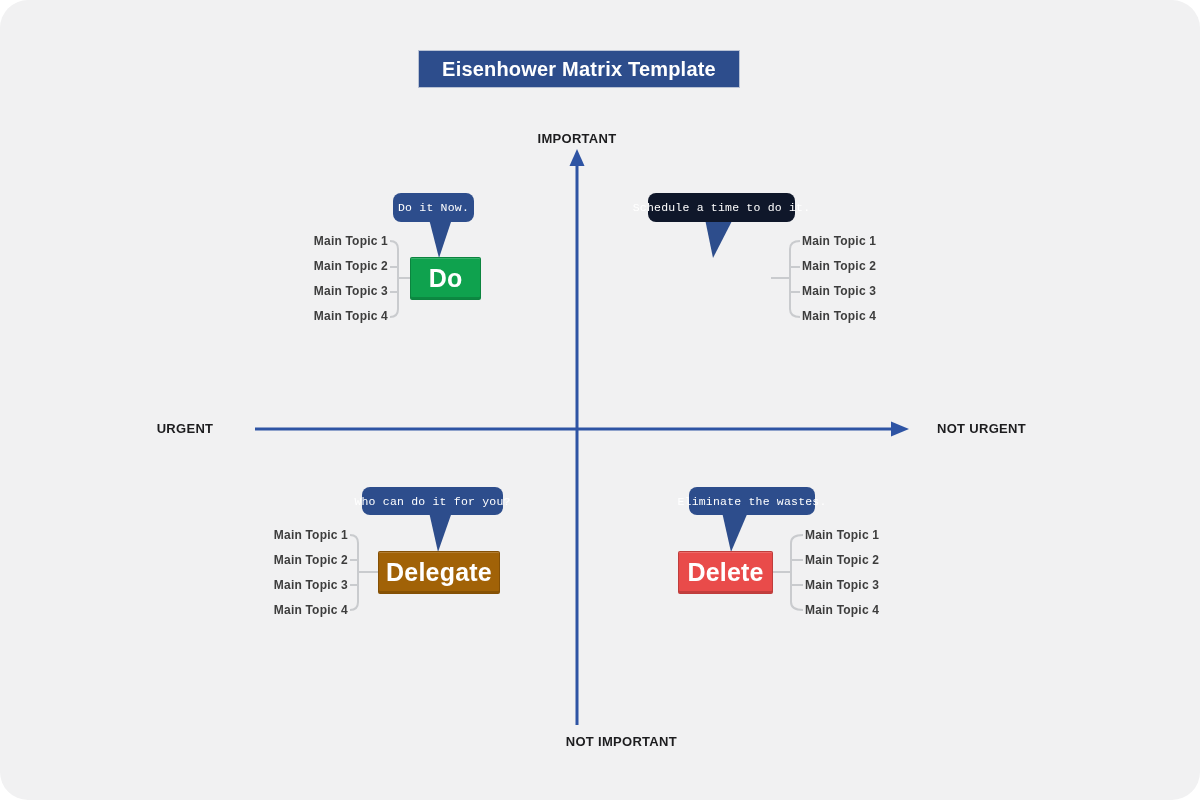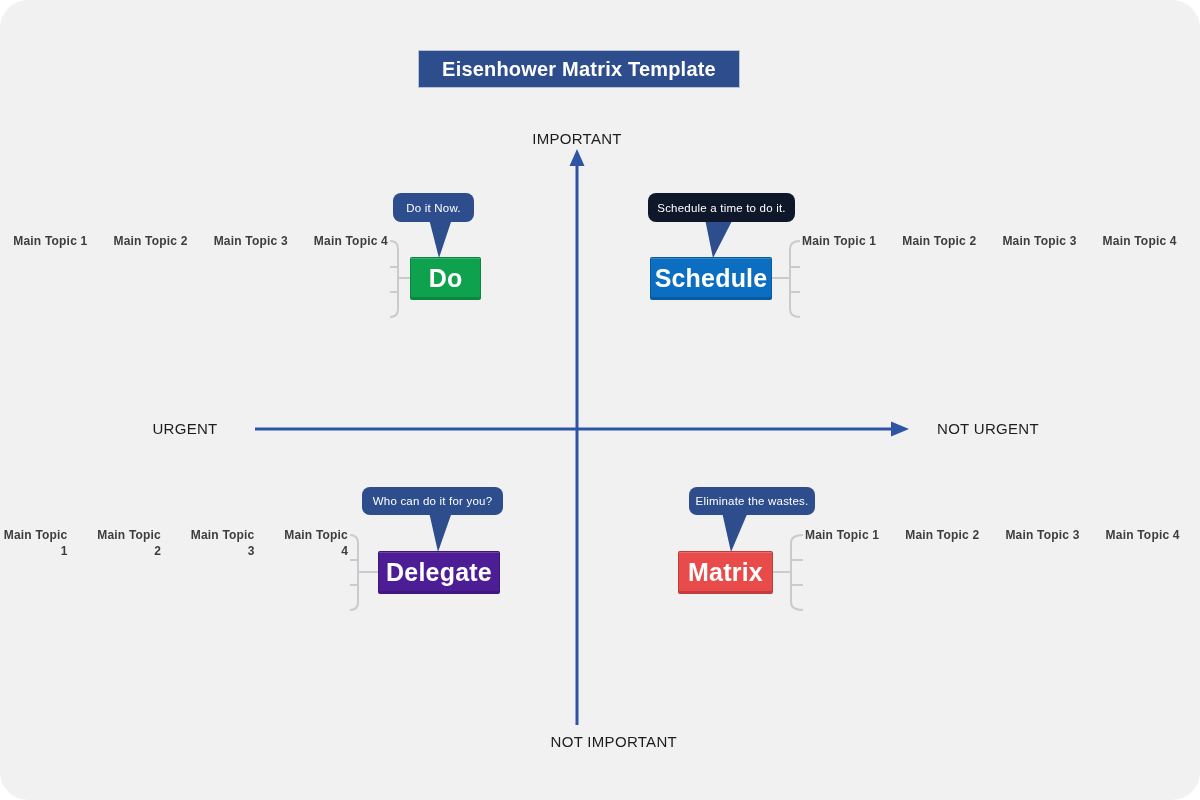--- a/index.html
+++ b/index.html
@@ -19,21 +19,21 @@
   
   .title-box {
     position:absolute; left:418px; top:50px; width:322px; height:38px;
     background:#2d4d8c; border:1px solid #b9c2d4; box-sizing:border-box;
     display:flex; align-items:center; justify-content:center;
     color:#ffffff; font-size:20px; font-weight:bold; letter-spacing:.2px;
   }
 
   
   .axis-label {
-    position:absolute; font-size:15px; font-weight:normal; color:#1d1d1f;
+    position:absolute; font-size:13px; font-weight:bold; color:#1d1d1f;
     height:16px; line-height:16px; letter-spacing:.3px;
   }
   .lbl-important     { left:477px; top:131px; width:200px; text-align:center; }
   .lbl-not-important { left:477px; top:734px; width:200px; text-align:right; }
   .lbl-urgent        { left:130px; top:421px; width:110px; text-align:center; }
   .lbl-not-urgent    { left:925px; top:421px; width:140px; text-align:left;padding-left:12px; }
 
   
   .node-box {
     position:absolute; display:flex; align-items:center; justify-content:center;
@@ -44,30 +44,30 @@
   }
   .box-do       { left:410px; top:257px; width:71px;  height:43px; }
   .box-schedule { left:650px; top:257px; width:122px; height:43px; }
   .box-delegate { left:378px; top:551px; width:122px; height:43px; }
   .box-delete   { left:678px; top:551px; width:95px;  height:43px; }
 
   
   .tooltip {
     position:absolute; display:flex; align-items:center; justify-content:center;
     background:#2d4d8c; color:#ffffff; font-size:11.5px; border-radius:8px;
-    box-sizing:border-box; white-space:nowrap; letter-spacing:.2px;
+    box-sizing:border-box; white-space:nowrap; letter-spacing:.2px;font-family:Liberation Mono, monospace;
   }
   .tip-do       { left:393px; top:193px; width:81px;  height:29px; }
   .tip-schedule { left:648px; top:193px; width:147px; height:29px; }
   .tip-delegate { left:362px; top:487px; width:141px; height:28px; }
   .tip-delete   { left:679px; top:487px; width:126px; height:28px;margin-left:10px; }
 
   
   .topics {
-    position:absolute; display:flex; gap:26px;
+    position:absolute; display:flex; flex-direction:column; gap:9px;
   }
   .topic {
     height:16px; line-height:16px; font-size:12px; font-weight:bold;
     color:#3d3d3d; letter-spacing:.2px;
   }
   .topics-do       { top:233px; right:812px; text-align:right; }
   .topics-schedule { top:233px; left:802px;  text-align:left; }
   .topics-delegate { top:527px; right:852px; text-align:right; }
   .topics-delete   { top:527px; left:805px;  text-align:left; }
 </style>
@@ -135,39 +135,38 @@
   <div class="tooltip tip-do" style="background: rgb(45, 77, 140);">Do it Now.</div>
   <div class="node-box box-do" style="background: rgb(15, 162, 78);">Do</div>
   <div class="topics topics-do">
     <div class="topic">Main Topic 1</div>
     <div class="topic">Main Topic 2</div>
     <div class="topic">Main Topic 3</div>
     <div class="topic">Main Topic 4</div>
   </div>
 
   <div class="tooltip tip-schedule" style="background: #0f172a;">Schedule a time to do it.</div>
-  <div class="node-box box-schedule" style="background: rgb(12, 110, 192);">Schedule</div>
   <div class="topics topics-schedule">
     <div class="topic">Main Topic 1</div>
     <div class="topic">Main Topic 2</div>
     <div class="topic">Main Topic 3</div>
     <div class="topic">Main Topic 4</div>
   </div>
 
   <div class="tooltip tip-delegate" style="background: rgb(45, 77, 140);">Who can do it for you?</div>
-  <div class="node-box box-delegate" style="background: #4c1d95; text-align: center;">Delegate</div>
+  <div class="node-box box-delegate" style="background: #a16207; text-align: center;">Delegate</div>
   <div class="topics topics-delegate">
     <div class="topic">Main Topic 1</div>
     <div class="topic">Main Topic 2</div>
     <div class="topic">Main Topic 3</div>
     <div class="topic">Main Topic 4</div>
   </div>
 
   <div class="tooltip tip-delete" style="background: rgb(45, 77, 140);">Eliminate the wastes.</div>
-  <div class="node-box box-delete" style="background: rgb(233, 75, 74);">Matrix</div>
+  <div class="node-box box-delete" style="background: rgb(233, 75, 74);">Delete</div>
   <div class="topics topics-delete">
     <div class="topic">Main Topic 1</div>
     <div class="topic">Main Topic 2</div>
     <div class="topic">Main Topic 3</div>
     <div class="topic">Main Topic 4</div>
   </div>
 
 </div>
 
 </body></html>

